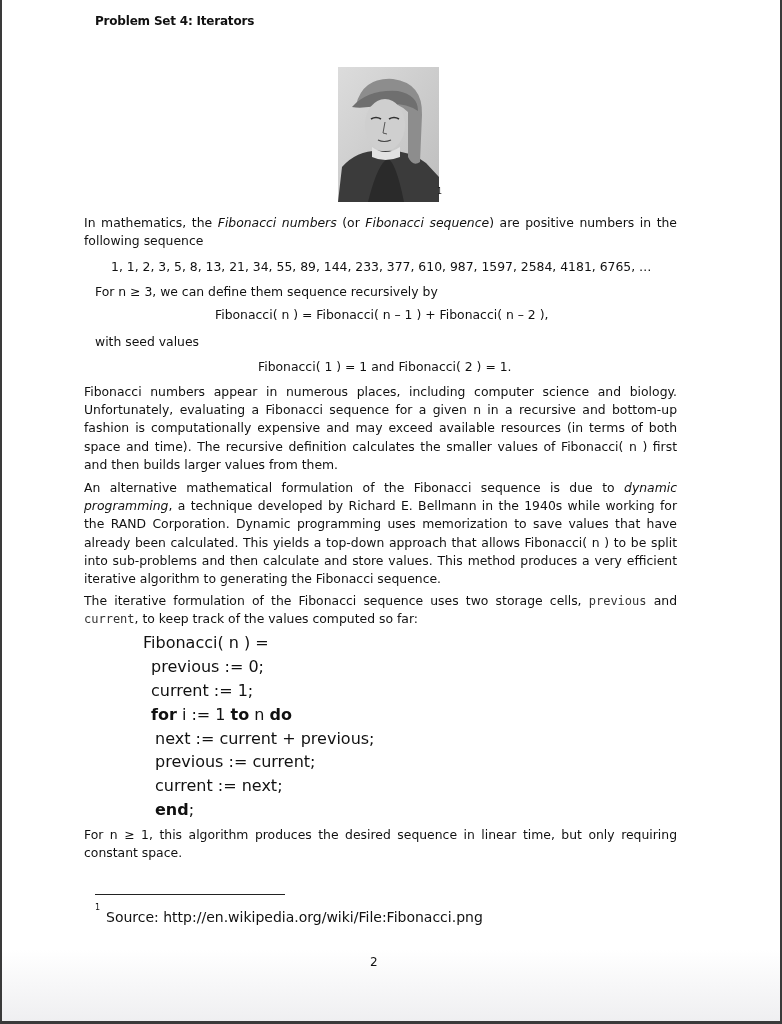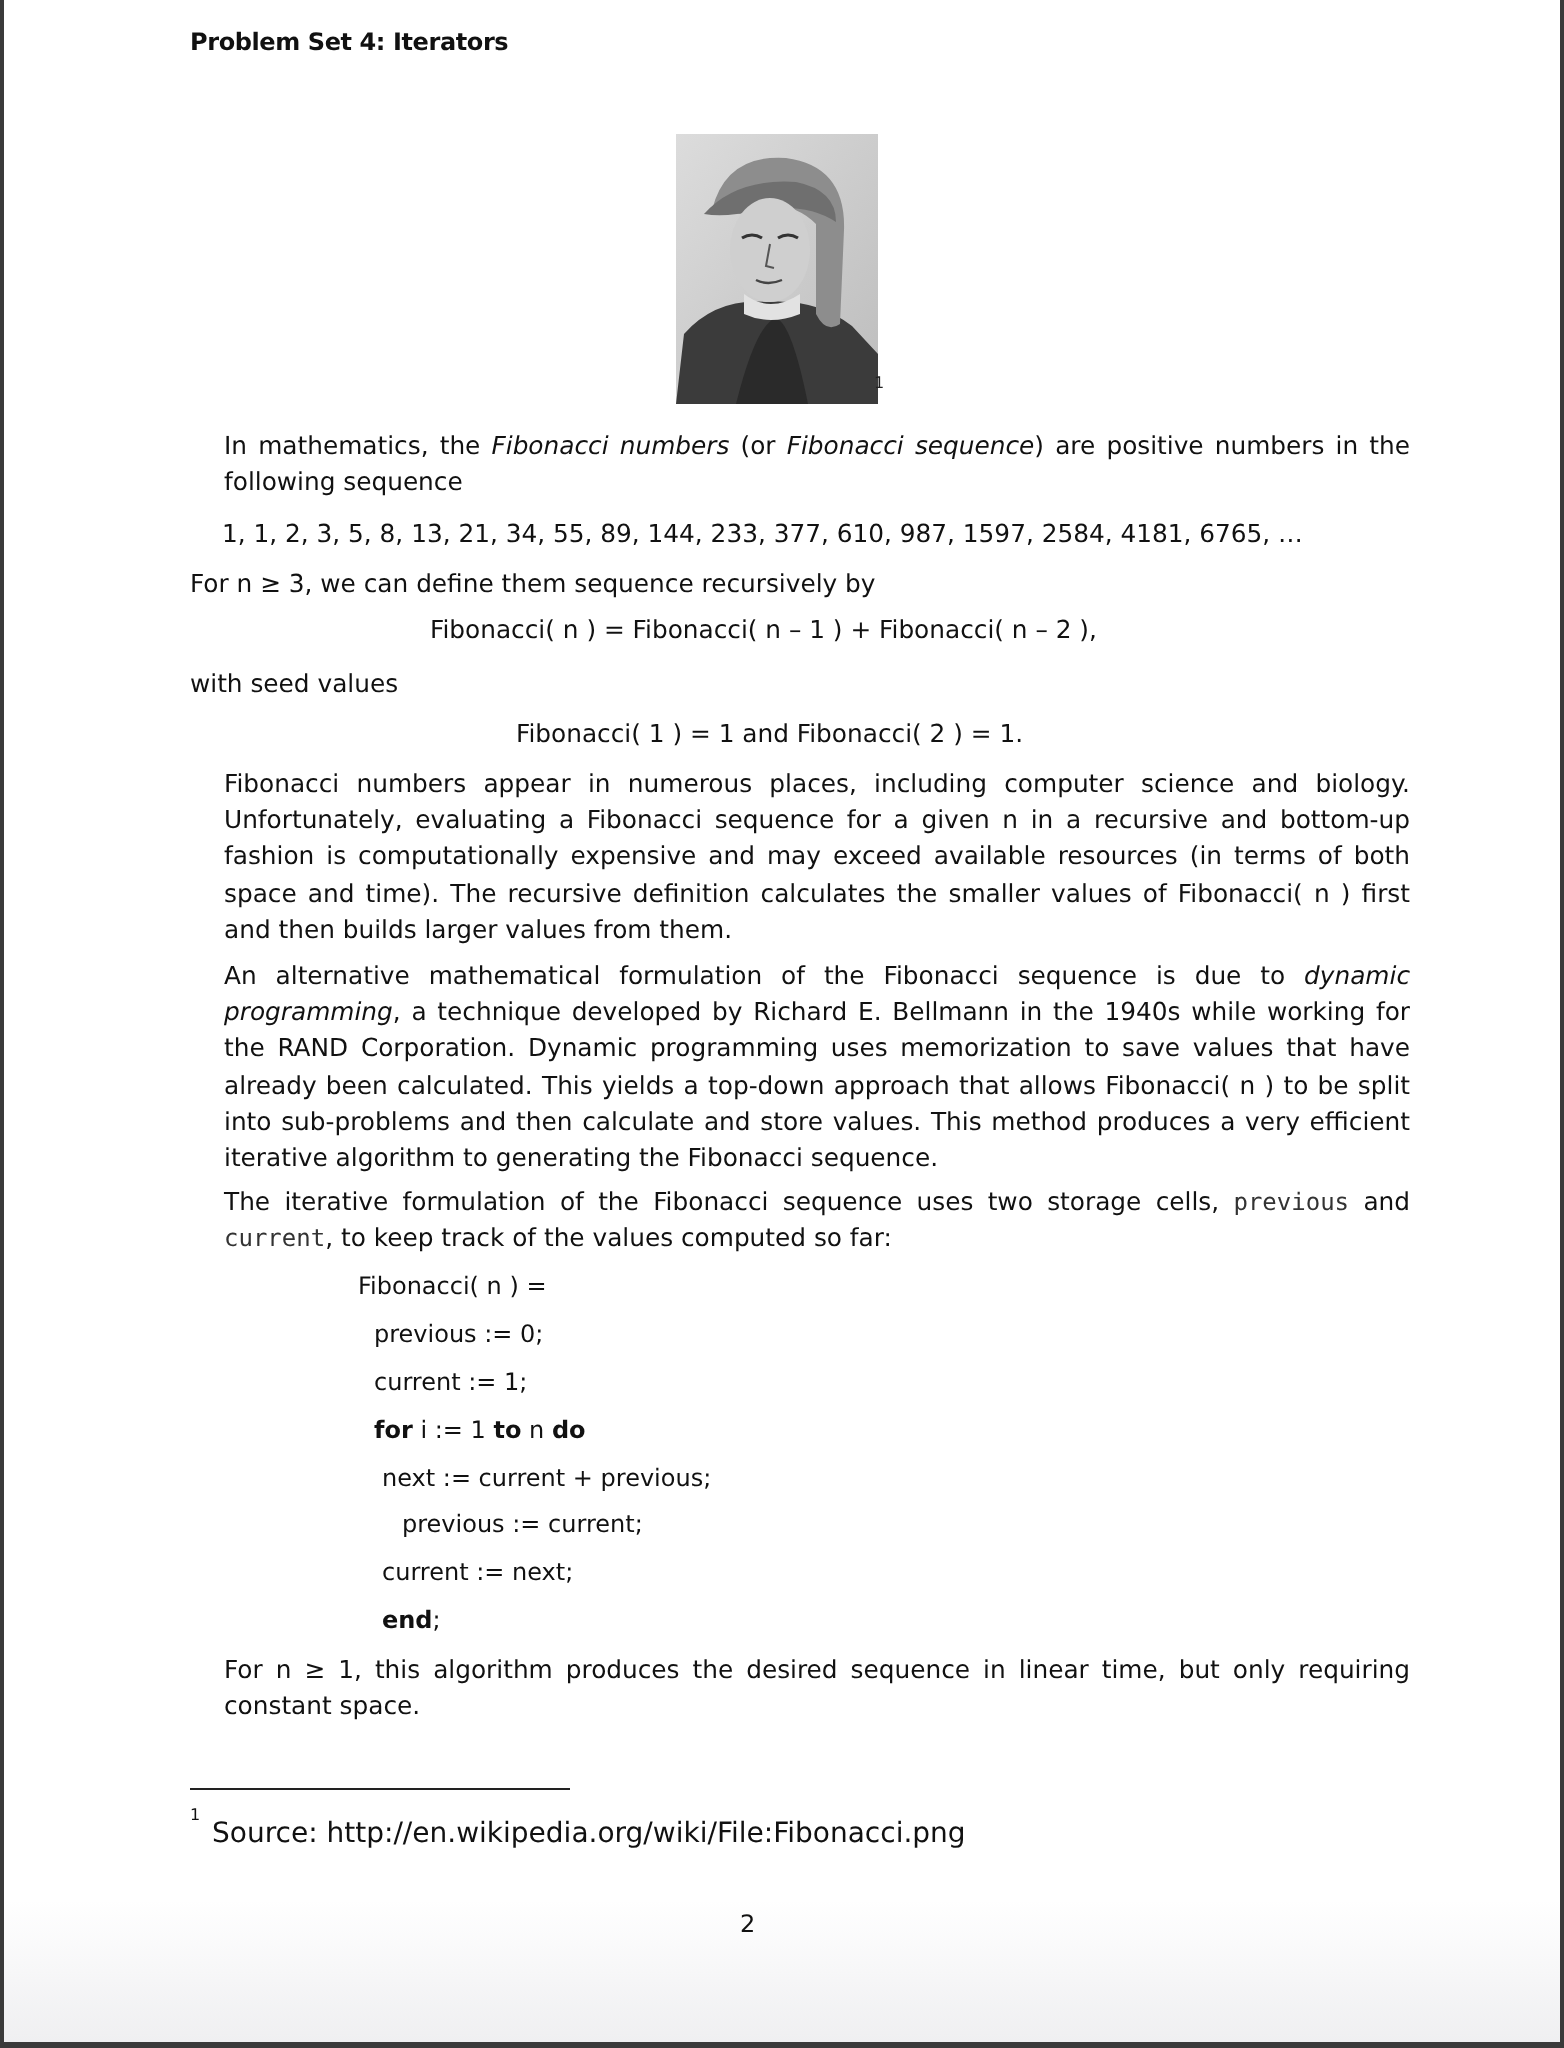--- a/index.html
+++ b/index.html
@@ -23,23 +23,23 @@
     font-family: "DejaVu Sans", sans-serif;
   }
   .portrait {
     position: absolute; left: 338px; top: 67px; width: 101px; height: 135px;
     background: #e9e9e9; overflow: hidden;
   }
   .fn-mark-img {
     position: absolute; left: 437px; top: 187px; font-size: 8px; color: #222;
   }
   .txt { position: absolute; font-size: 12.4px; line-height: 18.2px; }
-  .just { text-align: justify; text-align-last: left; width: 593px; left: 112px; }
+  .just { text-align: justify; text-align-last: left; width: 593px; left: 84px; }
   .mono { font-family: "DejaVu Sans Mono", monospace; font-size: 12px; color: #333; }
-  .code { position: absolute; font-size: 12px; line-height: 14px; margin-left: 36px; }
+  .code { position: absolute; font-size: 16px; line-height: 14px; }
   .footline { position: absolute; left: 95px; top: 894px; width: 190px; height: 1px; background: #222; }
   .fn-num { position: absolute; left: 95px; top: 903px; font-size: 8px; }
   .fn-text { position: absolute; left: 106px; top: 909px; font-size: 14px; }
   .pagenum { position: absolute; left: 370px; top: 955px; font-size: 12px; }
   i { font-style: italic; }
   b { font-weight: bold; }
 </style>
 </head>
 <body>
 
@@ -87,21 +87,21 @@
 <div class="txt just" style="top:479px;"><span>An alternative mathematical formulation of the Fibonacci sequence is due to </span><i>dynamic programming</i><span>, a technique developed by Richard E. Bellmann in the 1940s while working for the RAND Corporation. Dynamic programming uses memorization to save values that have already been calculated. This yields a top-down approach that allows Fibonacci( n ) to be split into sub-problems and then calculate and store values. This method produces a very efficient iterative algorithm to generating the Fibonacci sequence.</span></div>
 
 <div class="txt just" style="top:592px;"><span>The iterative formulation of the Fibonacci sequence uses two storage cells, </span><span class="mono">previous</span><span> and </span><span class="mono">current</span><span>, to keep track of the values computed so far:</span></div>
 
 <div>
   <div class="code" style="top:636px; left:143px;">Fibonacci( n ) =</div>
   <div class="code" style="top:660px; left:151px;">previous := 0;</div>
   <div class="code" style="top:684px; left:151px;">current := 1;</div>
   <div class="code" style="top:708px; left:151px;"><b>for</b><span> i := 1 </span><b>to</b><span> n </span><b>do</b></div>
   <div class="code" style="top:732px; left:155px;">next := current + previous;</div>
-  <div class="code" style="top:755px; left:165px;">previous := current;</div>
+  <div class="code" style="top:755px; left:155px;">previous := current;</div>
   <div class="code" style="top:779px; left:155px;">current := next;</div>
   <div class="code" style="top:803px; left:155px;"><b>end</b><span>;</span></div>
 </div>
 
 <div class="txt just" style="top:826px;">For n ≥ 1, this algorithm produces the desired sequence in linear time, but only requiring constant space.</div>
 
 <div class="footline"></div>
 <div class="fn-num">1</div>
 <div class="fn-text">Source: http://en.wikipedia.org/wiki/File:Fibonacci.png</div>
 

